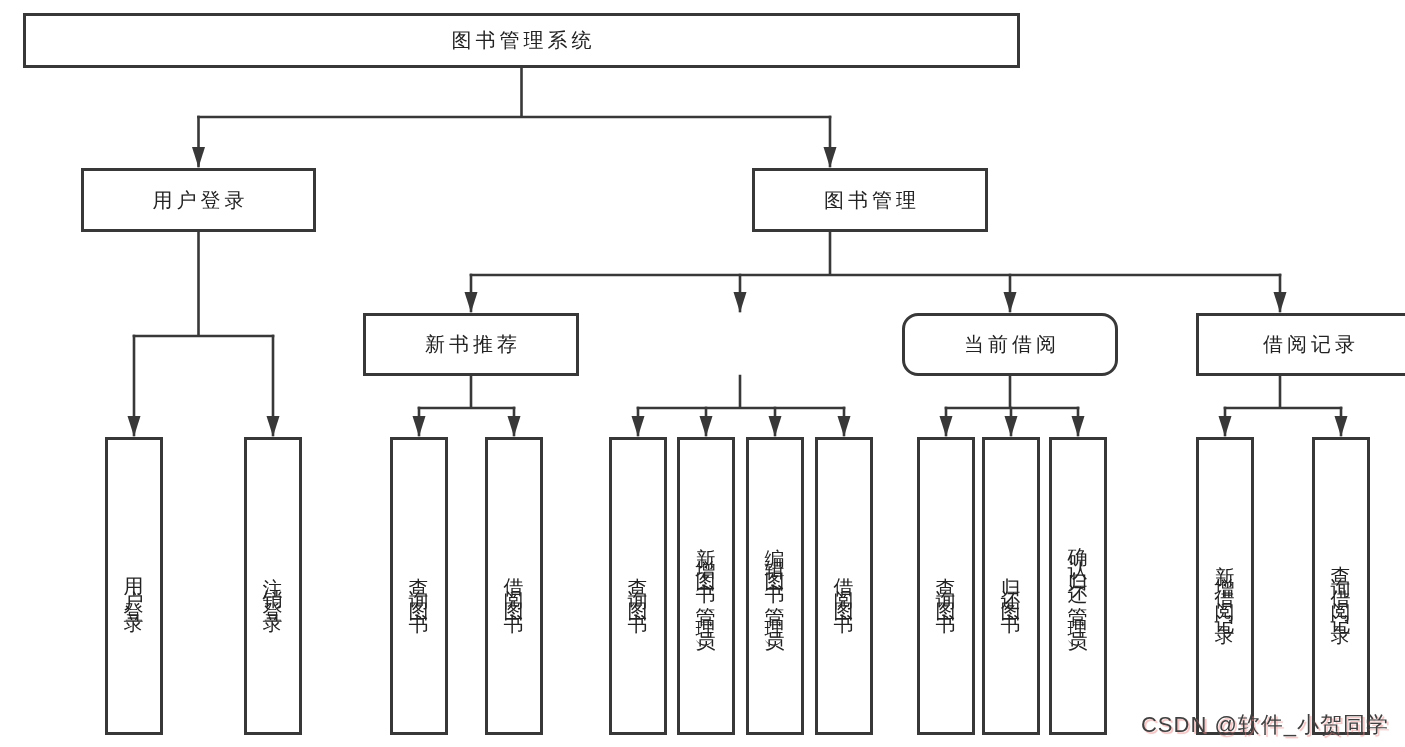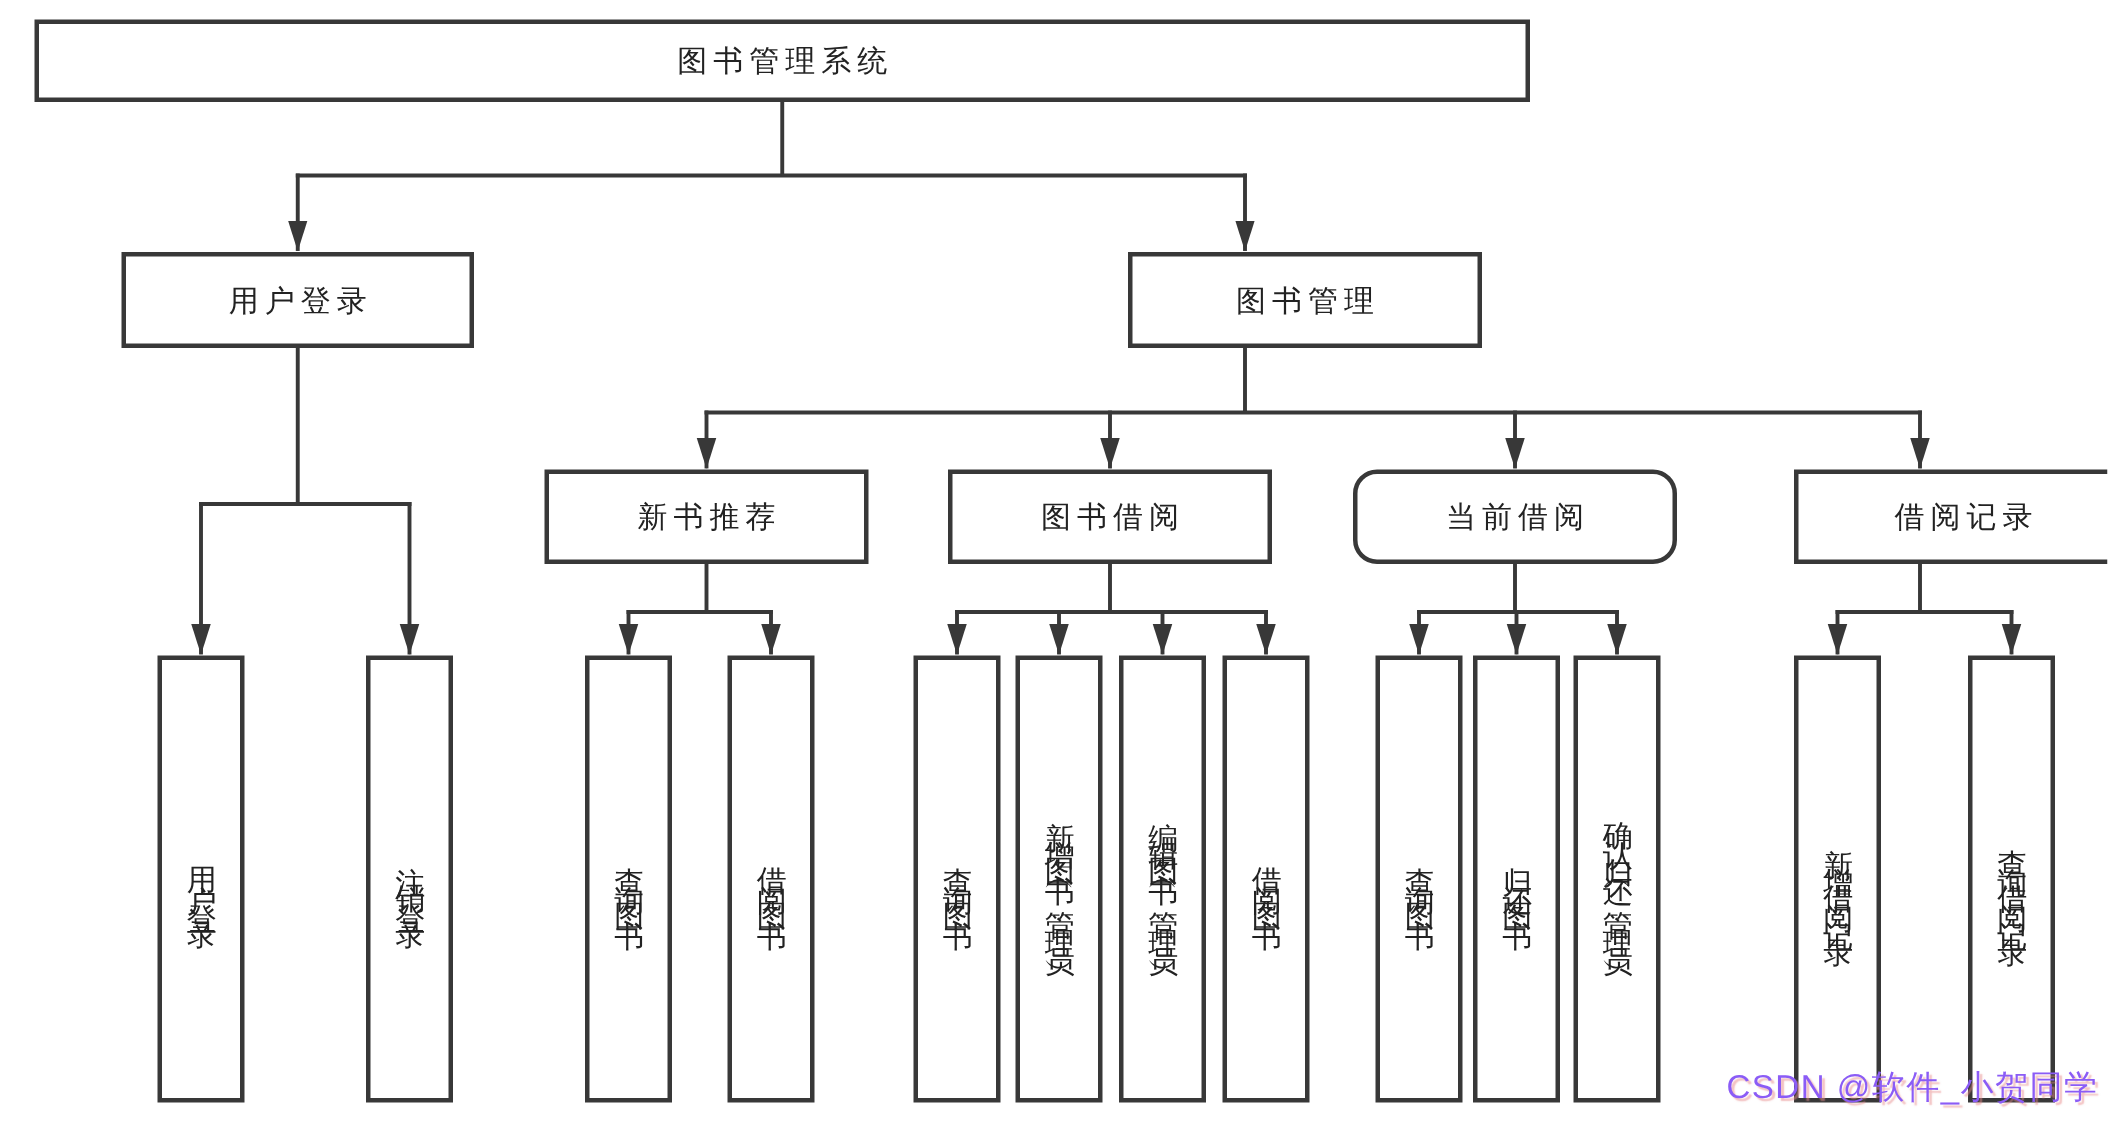--- a/index.html
+++ b/index.html
@@ -45,24 +45,24 @@
   .leaf span {
     writing-mode: vertical-rl;
     text-orientation: mixed;
     color: #222222;
     font-size: 20px;
     letter-spacing: 12px;
     line-height: 1;
   }
   .watermark {
     position: absolute;
-    right: 6px;
+    right: 16px;
     bottom: 7px;
     font-size: 22px;
-    color: #8b5cf6;
+    color: #404040;
     letter-spacing: 1px;
     text-shadow: 2px 2px 1px rgba(232, 140, 140, 0.55);
     white-space: nowrap;
   }
 </style>
 </head>
 <body>
 
 <div class="canvas">
 
@@ -108,21 +108,20 @@
       <line x1="1341" y1="408" x2="1341" y2="435" marker-end="url(#arw)"></line>
     </g>
   </svg>
 
   <div class="box" style="left:23px; top:13px; width:997px; height:55px;text-align:right;">图书管理系统</div>
 
   <div class="box" style="left:81px; top:168px; width:235px; height:64px;">用户登录</div>
   <div class="box" style="left:752px; top:168px; width:236px; height:64px;">图书管理</div>
 
   <div class="box" style="left:363px; top:313px; width:216px; height:63px;">新书推荐</div>
-  <div class="box" style="left:632px; top:313px; width:216px; height:63px;">图书借阅</div>
   <div class="box" style="left:902px; top:313px; width:216px; height:63px;border-radius:16px;">当前借阅</div>
   <div class="box" style="left:1172px; top:313px; width:226px; height:63px;margin-left:24px;">借阅记录</div>
 
   <div class="leaf" style="left:105px;">
     <span>用户登录</span>
   </div>
   <div class="leaf" style="left:244px;">
     <span>注销登录</span>
   </div>
 

